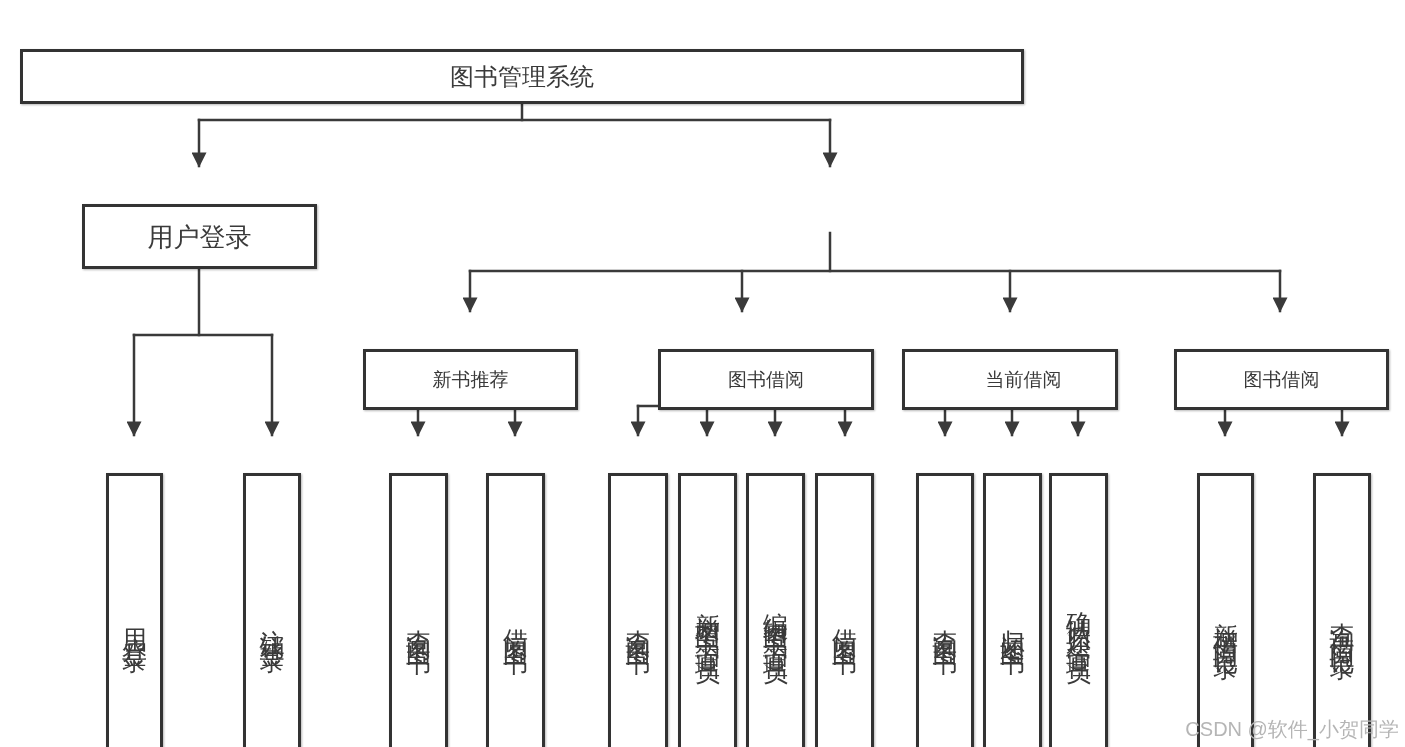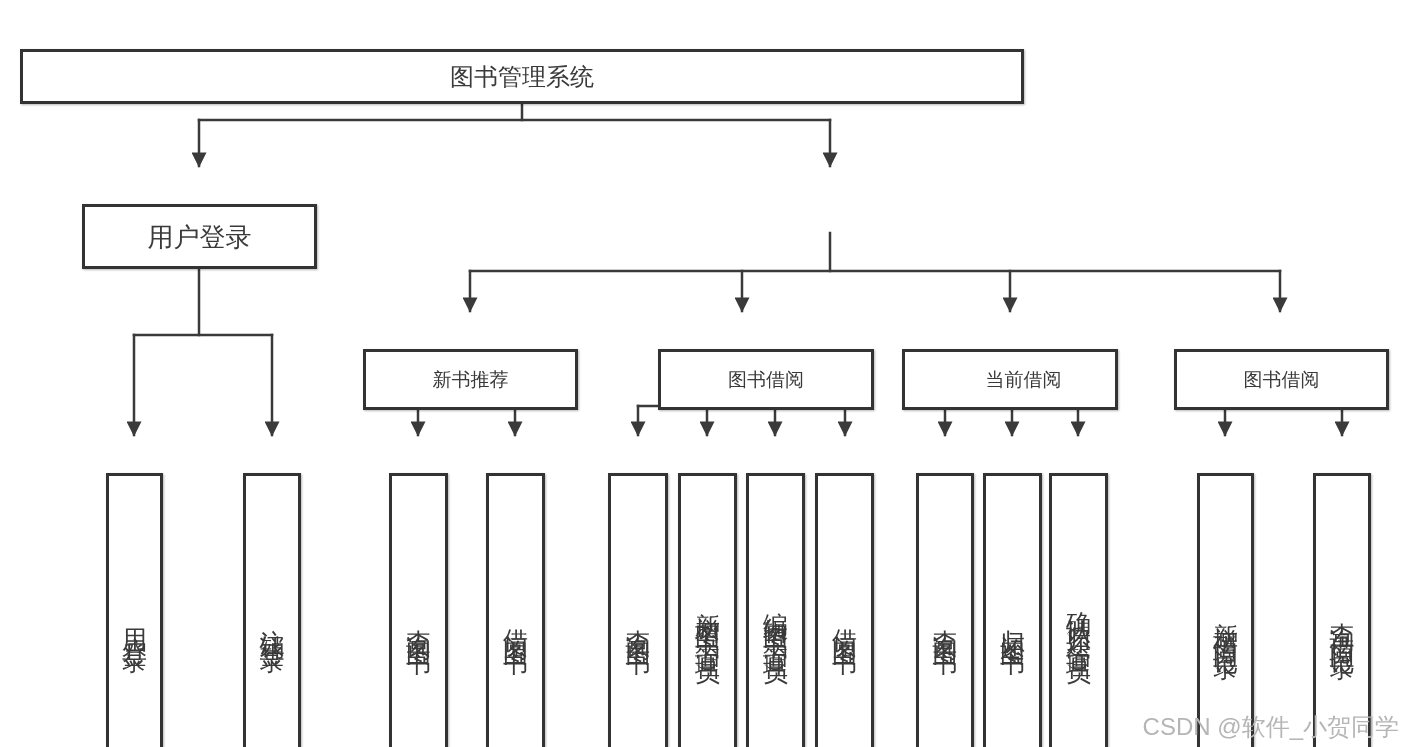--- a/index.html
+++ b/index.html
@@ -70,21 +70,21 @@
   #leaf-cb-0 { left: 916px; width: 58px; }
   #leaf-cb-1 { left: 983px; width: 59px; }
   #leaf-cb-2 { left: 1049px; width: 59px; }
   #leaf-br-0 { left: 1197px; width: 57px; }
   #leaf-br-1 { left: 1313px; width: 58px; }
   
   #watermark {
     position: absolute;
     right: 6px; bottom: 4px;
     color: #b5b5b5;
-    font-size: 24px;
+    font-size: 20px;
     z-index: 2;
     white-space: nowrap;
   }
 </style>
 </head>
 <body>
 
 <div id="canvas">
 
   <svg id="connectors" viewBox="0 0 1405 747" xmlns="http://www.w3.org/2000/svg">

